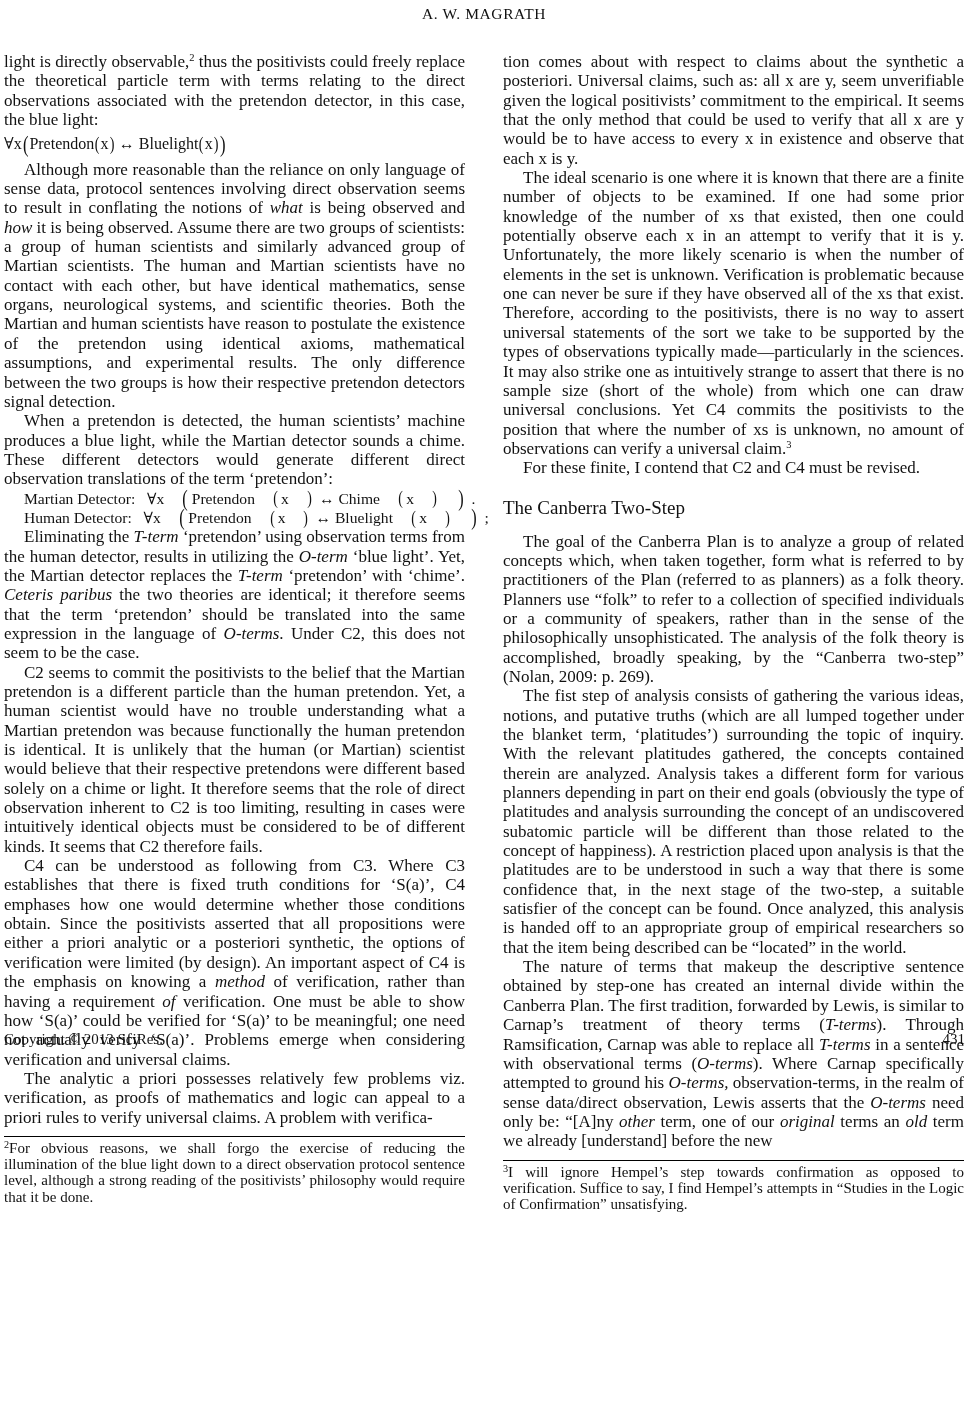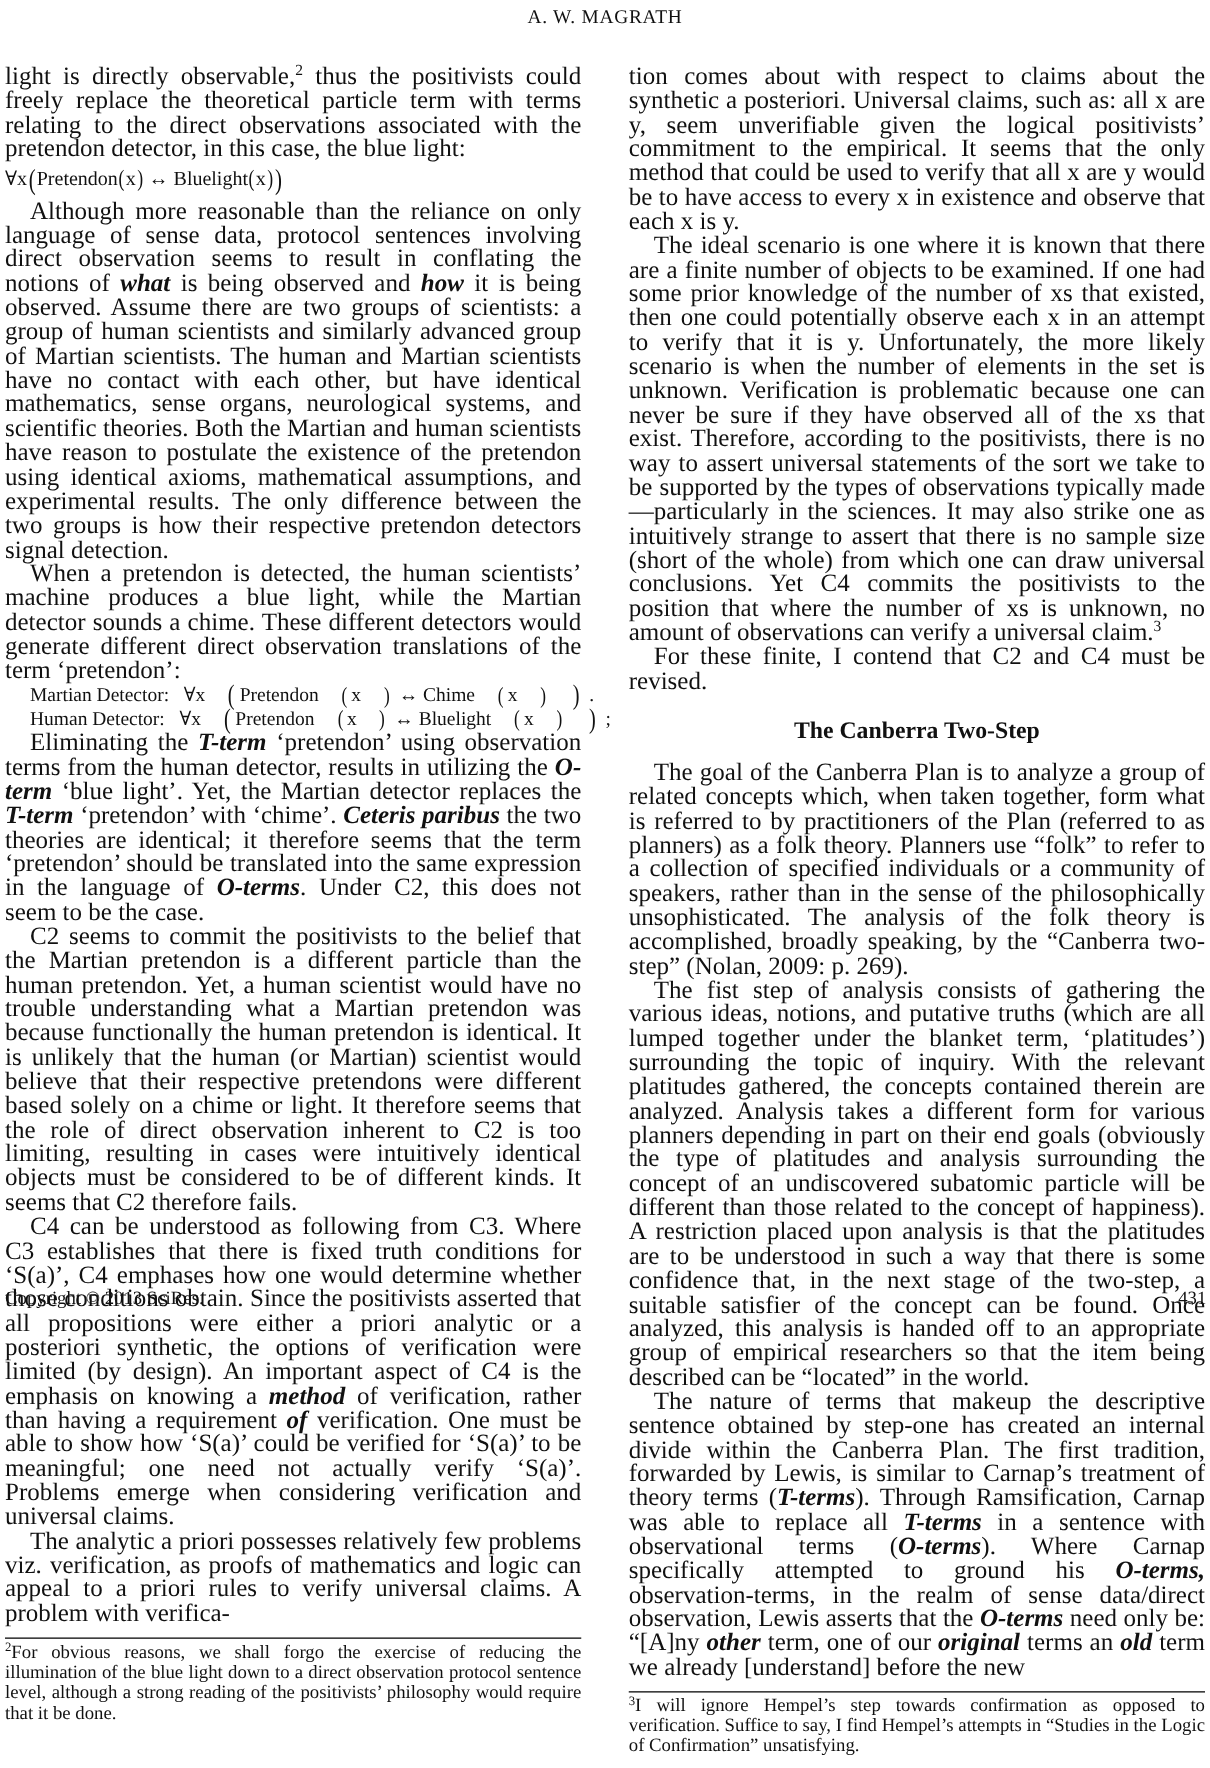--- a/index.html
+++ b/index.html
@@ -37,21 +37,21 @@
     align-items: flex-start;
   }
   .col {
     width: 461px;
     flex: 0 0 461px;
   }
   p {
     margin: 0;
     text-align: justify;
     text-justify: inter-word;
-    font-size: 20px;
+    font-size: 17px;
     line-height: 19.35px;
     hyphens: manual;
   }
   p.indent { text-indent: 20px; }
   p.noindent { text-indent: 0; }
   .eq-display {
     text-align: left;
     font-size: 16px;
     line-height: 19.35px;
     margin: 5px 0 6px 0;
@@ -74,29 +74,28 @@
     transform: scaleX(0.72);
   }
   .med-paren {
     font-size: 1.18em;
     line-height: 0;
     position: relative;
     top: 0.05em;
     display: inline-block;
     transform: scaleX(0.75);
   }
-  i, em { font-style: italic; font-weight: bold; }
+  i, em { font-style: italic; }
   sup {
     font-size: 0.62em;
     vertical-align: 0.55em;
     line-height: 0;
   }
   .section-head {
-    text-align: center;
-    font-weight: bold;
+    font-weight: normal;
     font-size: 19px;
     line-height: 22px;
     margin: 19px 0 13px 0;
   }
   .footnote-block {
     margin-top: 9px;
   }
   .footnote-rule {
     border: 0;
     border-top: 1px solid #000;

